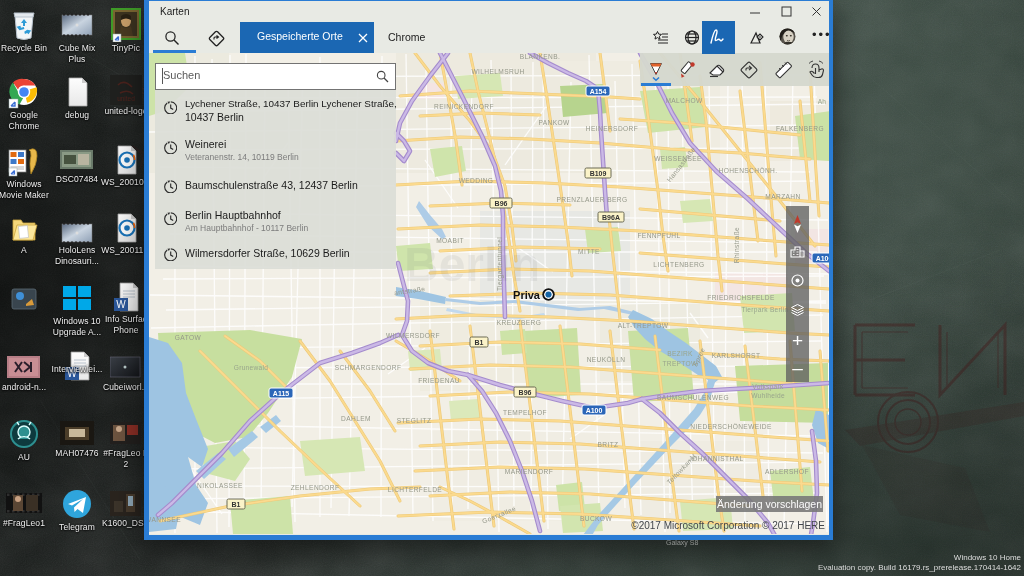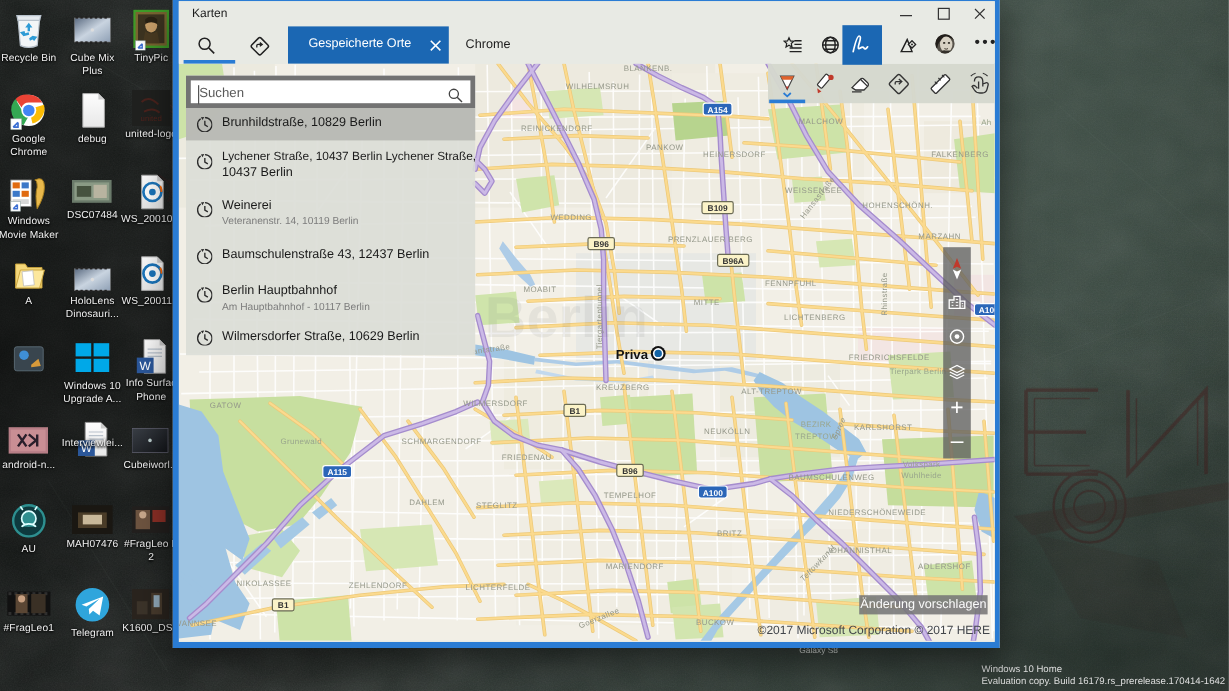--- a/index.html
+++ b/index.html
@@ -16,31 +16,31 @@
 .hdr{position:absolute;left:0;top:0;width:680px;height:52px;background:#e8eae4}
 .title{position:absolute;left:11px;top:5px;font-size:10px;color:#1b1b1b}
 .cap{position:absolute;top:0;color:#333;font-size:13px;line-height:20px;width:30px;text-align:center}
 .tabblue{position:absolute;left:95px;top:21px;width:134px;height:31px;background:#1b67b3;color:#fff;font-size:10.5px}
 .mapwrap{position:absolute;left:0;top:52px;width:680px;height:482px;overflow:hidden}
 svg.map{position:absolute;left:0;top:0}
 .dl{font-family:"Liberation Sans",sans-serif;font-size:6.6px;fill:#95988a;letter-spacing:.4px}
 .dl2{font-family:"Liberation Sans",sans-serif;font-size:6.6px;fill:#99a58c;letter-spacing:.3px}
 .inkbar{position:absolute;left:491px;top:0;width:189px;height:33px;background:rgba(212,215,206,.96)}
 .panel{position:absolute;left:6px;top:10px;width:241px}
-.sbox{position:absolute;left:0;top:0;width:241px;height:27px;background:#fff;border:4px solid #737373;
+.sbox{position:absolute;left:0;top:0;width:241px;height:27px;background:#fff;border:1px solid #737373;
  font-size:11px;color:#5a5a5a;line-height:23px;padding-left:7px}
 .list{position:absolute;left:0;top:27px;width:241px;background:rgba(219,221,215,.92)}
 .row{position:relative;color:#1a1a1a;font-size:10.5px}
 .row .sub{color:#7c7c7c;font-size:8.5px}
 .clock{position:absolute;left:9px;top:0}
 .ctlbar{position:absolute;left:637px;top:153px;width:23px;height:176px;background:rgba(96,96,96,.78);color:#fff}
 .abtn{position:absolute;left:567px;top:443px;width:107px;height:16px;background:rgba(118,118,118,.88);
  color:#fbfbfb;font-size:10.5px;text-align:center;line-height:16px}
 .copyr{position:absolute;left:380px;top:467px;width:296px;text-align:right;font-size:10px;color:#42464b}
-.evaltxt{position:absolute;right:3px;bottom:3px;color:#dfdfdf;font-size:8px;line-height:10px}
+.evaltxt{position:absolute;right:3px;bottom:3px;text-align:right;color:#dfdfdf;font-size:8px;line-height:10px}
 .galaxy{position:absolute;left:666px;top:539px;color:#dde1de;font-size:7px}
 </style></head><body>
 <div id="desk">
 <svg width="1024" height="576" style="position:absolute;inset:0">
  <filter id="nz">
         <feTurbulence type="fractalNoise" baseFrequency="0.9" numOctaves="2" stitchTiles="stitch"></feTurbulence>
  <feColorMatrix type="saturate" values="0"></feColorMatrix>
       </filter>
  <filter id="cl">
         <feTurbulence type="fractalNoise" baseFrequency="0.018 0.025" numOctaves="3" seed="4" stitchTiles="stitch"></feTurbulence>
@@ -1062,28 +1062,20 @@
           <path d="M7,8 q0,-4 3.5,-4 q3.5,0 3.5,4 l0,4 M10.5,8 l0,6 M14,10 l2.5,-1 q2,-0.5 2,1.5 l-1,4 q-0.7,3 -4,3 l-2,0 q-3,0 -4.5,-2.5 l-2,-3 q1.5,-1.5 3,0 l1.5,1.5" fill="none" stroke="#333" stroke-width="1.1"></path>
           <path d="M4,3.5 a7,7 0 0 1 4,-2.5 M18,3.5 a7,7 0 0 0 -4,-2.5" stroke="#333" stroke-width="0.9" fill="none"></path>
         </svg>
 </div>
   <div class="panel">
    <div class="sbox"><span style="position:absolute;left:6px;top:4px;width:1px;height:16px;background:#555"></span>Suchen<svg style="position:absolute;right:6px;top:6px" width="13" height="13" viewBox="0 0 13 13">
             <circle cx="5.2" cy="5.2" r="3.8" fill="none" stroke="#444" stroke-width="1.1"></circle>
             <line x1="8" y1="8" x2="12" y2="12" stroke="#444" stroke-width="1.2"></line>
           </svg></div>
    <div class="list">
-<div class="row" style="height:27px;background:rgba(183,184,179,.93)">
-            <svg class="clock" style="left:9px;top:7px;position:absolute" width="13" height="13" viewBox="0 0 13 13">
-<path d="M3.2,2.0 A6,6 0 1 0 6.8,0.9" fill="none" stroke="#2b2b2b" stroke-width="1.15"></path>
-<path d="M6.2,0.4 L3.4,0.8 L4.8,3.0 Z" fill="#2b2b2b"></path>
-<path d="M6.7,3.6 L6.7,7.1 L9.2,8.6" fill="none" stroke="#2b2b2b" stroke-width="1.15"></path>
-            </svg>
- <div style="position:absolute;left:30px;top:6px">Brunhildstraße, 10829 Berlin</div>
-          </div>
 <div class="row" style="height:42px">
             <svg class="clock" style="left:9px;top:11px;position:absolute" width="13" height="13" viewBox="0 0 13 13">
 <path d="M3.2,2.0 A6,6 0 1 0 6.8,0.9" fill="none" stroke="#2b2b2b" stroke-width="1.15"></path>
 <path d="M6.2,0.4 L3.4,0.8 L4.8,3.0 Z" fill="#2b2b2b"></path>
 <path d="M6.7,3.6 L6.7,7.1 L9.2,8.6" fill="none" stroke="#2b2b2b" stroke-width="1.15"></path>
             </svg>
  <div style="position:absolute;left:30px;top:8px;white-space:nowrap;font-size:9.9px">Lychener Straße, 10437 Berlin Lychener Straße,</div>
             <div style="position:absolute;left:30px;top:21px">10437 Berlin</div>
           </div>
 <div class="row" style="height:40px">

